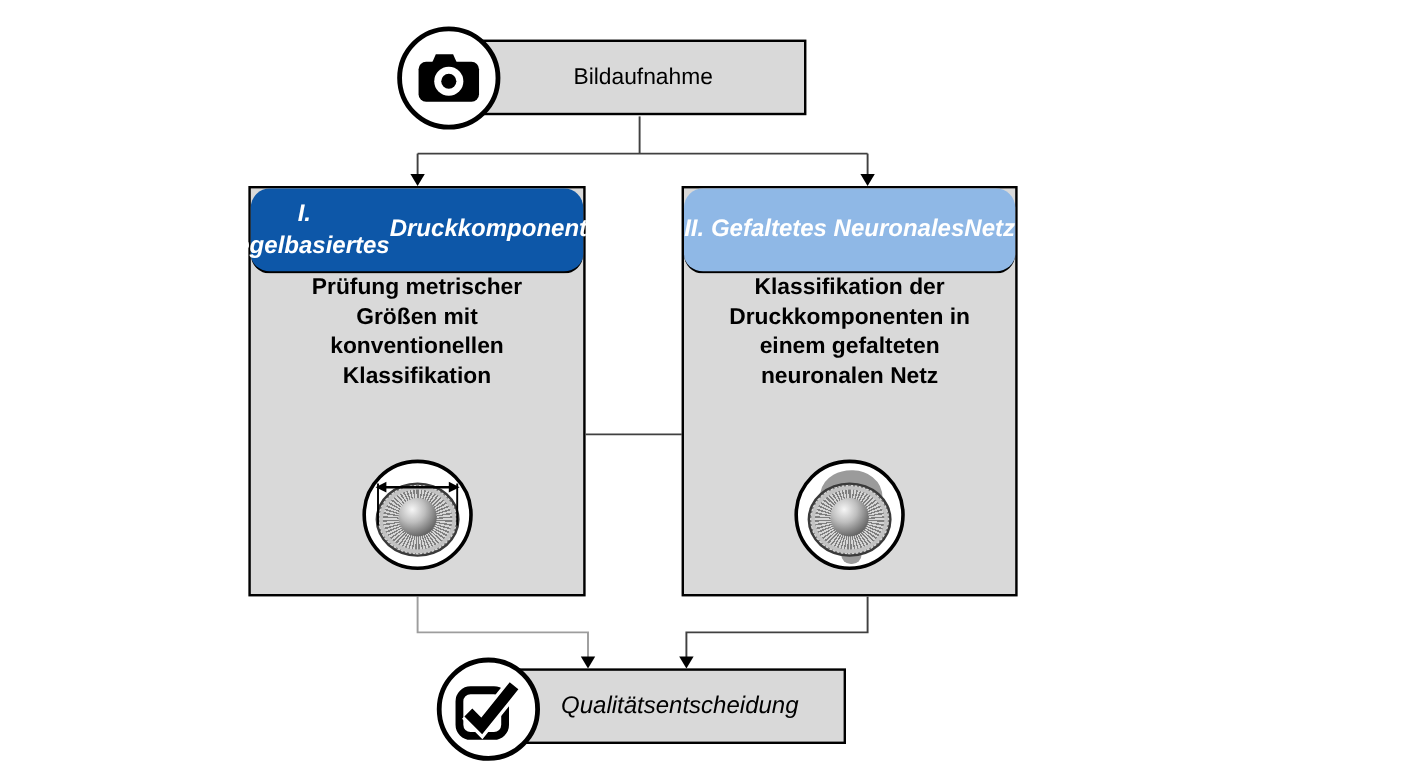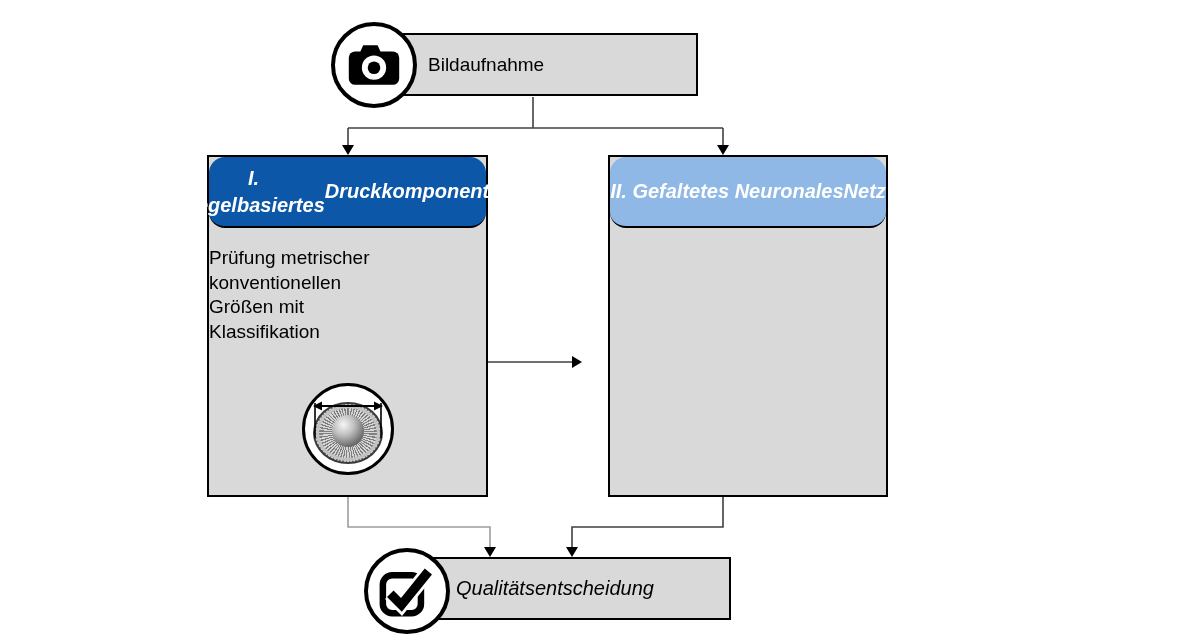--- a/index.html
+++ b/index.html
@@ -6,48 +6,47 @@
   .canvas{
     position:relative;width:1177px;height:640px;background:#fff;overflow:hidden;
     font-family:"Liberation Sans",sans-serif;color:#000;
   }
   .connectors{position:absolute;left:0;top:0;z-index:1;}
   .connectors path{fill:none;stroke:var(--connector,#404040);stroke-width:1.6;}
   .connectors path.light{stroke:var(--connector-light,#9d9d9d);}
   .connectors polygon{fill:#000;}
 
   .label-box{
-    position:absolute;z-index:2;display:flex;align-items:center;
+    position:absolute;z-index:2;display:flex;align-items:center;justify-content:center;
     background:var(--box-fill,#d9d9d9);border:2px solid var(--box-border,#000);
     font-size:19px;
-    padding-left:26px;
   }
   .top-box{left:400px;top:33px;width:268px;height:59px;}
   .bottom-box{left:428px;top:557px;width:273px;height:59px;font-size:20px;font-style:italic;}
 
   .icon-circle{
     position:absolute;z-index:3;width:78px;height:78px;border-radius:50%;
     background:#fff;border:4px solid #000;display:flex;align-items:center;justify-content:center;
   }
   .camera-circle{left:331px;top:22px;}
   .check-circle{left:364px;top:548px;}
 
   .process-box{position:absolute;z-index:2;top:155px;border:2px solid var(--box-border,#000);background:var(--box-fill,#d9d9d9);}
   .process-box.left{left:207px;width:277px;height:338px;}
-  .process-box.right{left:608px;width:276px;height:338px;}
+  .process-box.right{left:568px;width:276px;height:338px;}
   .box-header{
     height:69px;border-bottom:2px solid var(--box-border,#000);
     display:flex;flex-direction:row;align-items:center;justify-content:center;
     color:var(--header-text,#fff);font-size:20px;font-weight:bold;font-style:italic;line-height:1.32;
     text-align:center;
     border-radius:16px;
   }
   .left-header{background:var(--header-left-fill,#0d57a8);}
   .right-header{background:var(--header-right-fill,#8fb8e6);}
-  .body-text{margin-top:18px;font-size:19px;line-height:1.3;color:var(--body-text,#000);}
+  .body-text{text-align:center;font-size:19px;line-height:1.3;color:var(--body-text,#000);font-weight:bold;}
 
   .image-circle{
     position:absolute;left:50%;transform:translateX(-50%);top:226px;
     width:86px;height:86px;border-radius:50%;background:#fff;border:3px solid #000;
   }
   .impeller{
     position:absolute;left:50%;top:55%;transform:translate(-50%,-50%);
     width:66px;height:58px;border-radius:50%;
     background:repeating-conic-gradient(#7f7f7f 0deg 3deg,#d6d6d6 3deg 6.5deg);
     border:2px solid #3a3a3a;z-index:2;
@@ -96,42 +95,57 @@
   </div>
 
   <div class="process-box left">
     <div class="box-header left-header">
       <div>I. Regelbasiertes</div>
       <div>Druckkomponenten</div>
     </div>
     <div class="box-body">
       <div class="body-text">
         <div>Prüfung metrischer</div>
+        <div>Größen mit</div>
         <div>konventionellen</div>
-        <div>Größen mit</div>
         <div>Klassifikation</div>
       </div>
       <div class="image-circle">
         <div class="impeller"></div>
         <svg class="overlay-svg" viewBox="0 0 86 86">
           <line x1="14" y1="20" x2="72" y2="20" stroke="#000" stroke-width="2"></line>
           <polygon points="8,20 17,15.5 17,24.5" fill="#000"></polygon>
           <polygon points="78,20 69,15.5 69,24.5" fill="#000"></polygon>
           <line x1="10" y1="17" x2="10" y2="52" stroke="#000" stroke-width="1.6"></line>
           <line x1="76" y1="17" x2="76" y2="52" stroke="#000" stroke-width="1.6"></line>
         </svg>
       </div>
     </div>
   </div>
 
   <div class="process-box right">
     <div class="box-header right-header">
       <div>II. Gefaltetes Neuronales</div>
       <div>Netz</div>
     </div>
+    <div class="box-body">
+      <div class="body-text">
+        <div>Klassifikation der</div>
+        <div>Druckkomponenten in</div>
+        <div>einem gefalteten</div>
+        <div>neuronalen Netz</div>
+      </div>
+      <div class="image-circle">
+        <svg class="qm-svg" viewBox="0 0 86 86">
+          <path d="M27 26 C30 10 62 10 62 29 C62 41 50 43 46 51" fill="none" stroke="var(--image-gray,#9b9b9b)" stroke-width="17" stroke-linecap="round"></path>
+          <rect x="36" y="55" width="17" height="29" rx="8" fill="var(--image-gray,#9b9b9b)"></rect>
+        </svg>
+        <div class="impeller"></div>
+      </div>
+    </div>
   </div>
 
   <div class="label-box bottom-box">
     <span>Qualitätsentscheidung</span>
   </div>
   <div class="icon-circle check-circle">
     <svg width="56" height="52" viewBox="0 0 60 56">
       <rect x="4" y="11" width="41" height="41" rx="10" fill="none" stroke="#000" stroke-width="7"></rect>
       <path d="M12 31 L24 43 L53 7" fill="none" stroke="#fff" stroke-width="16"></path>
       <path d="M12 31 L24 43 L53 7" fill="none" stroke="#000" stroke-width="10"></path>

